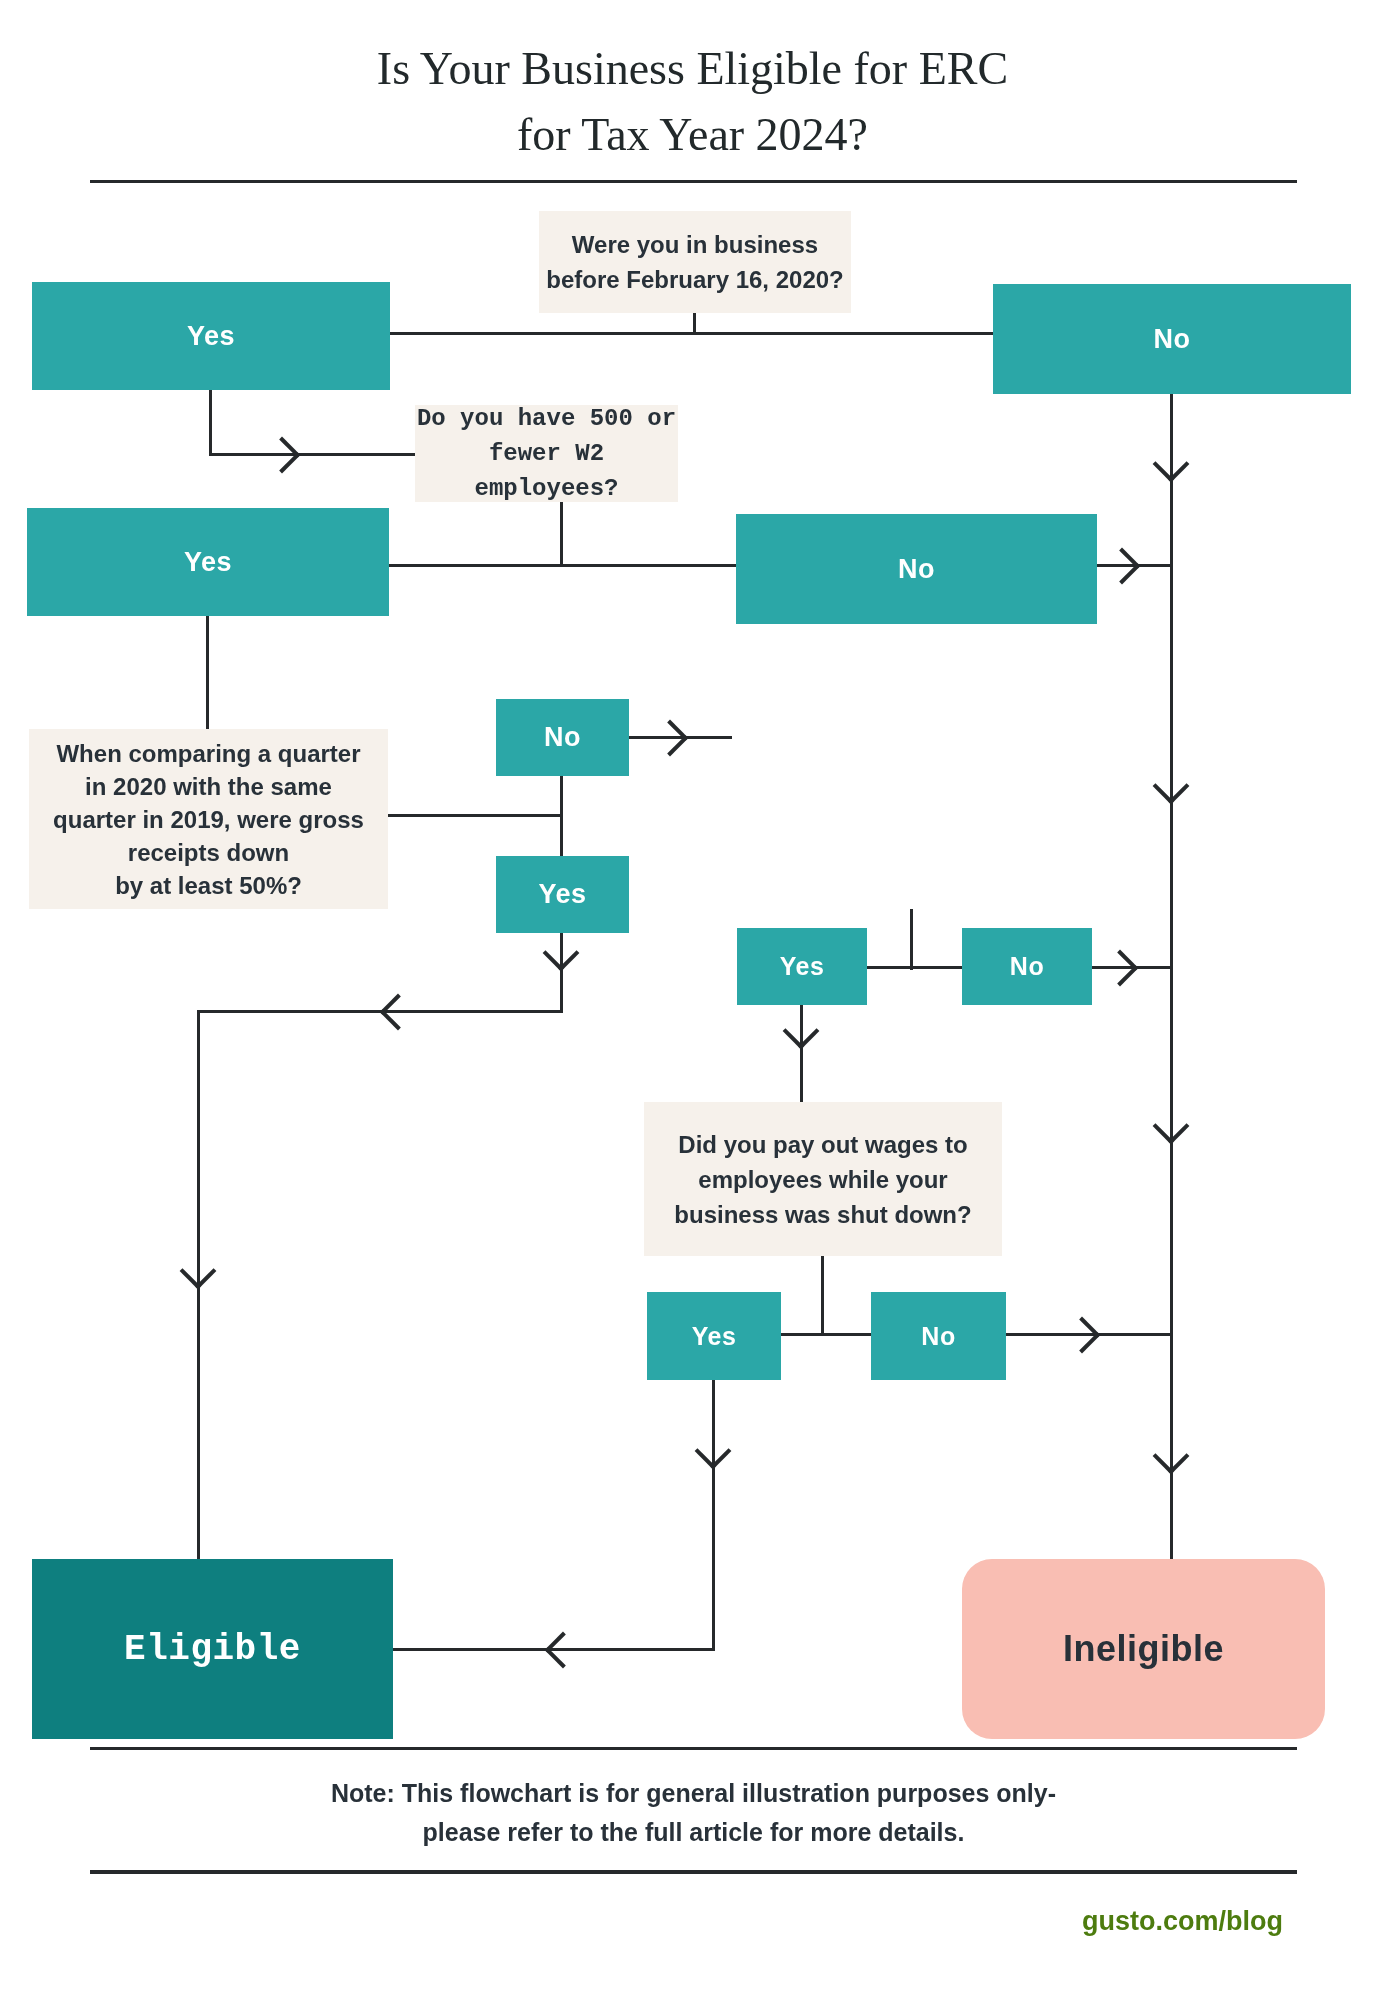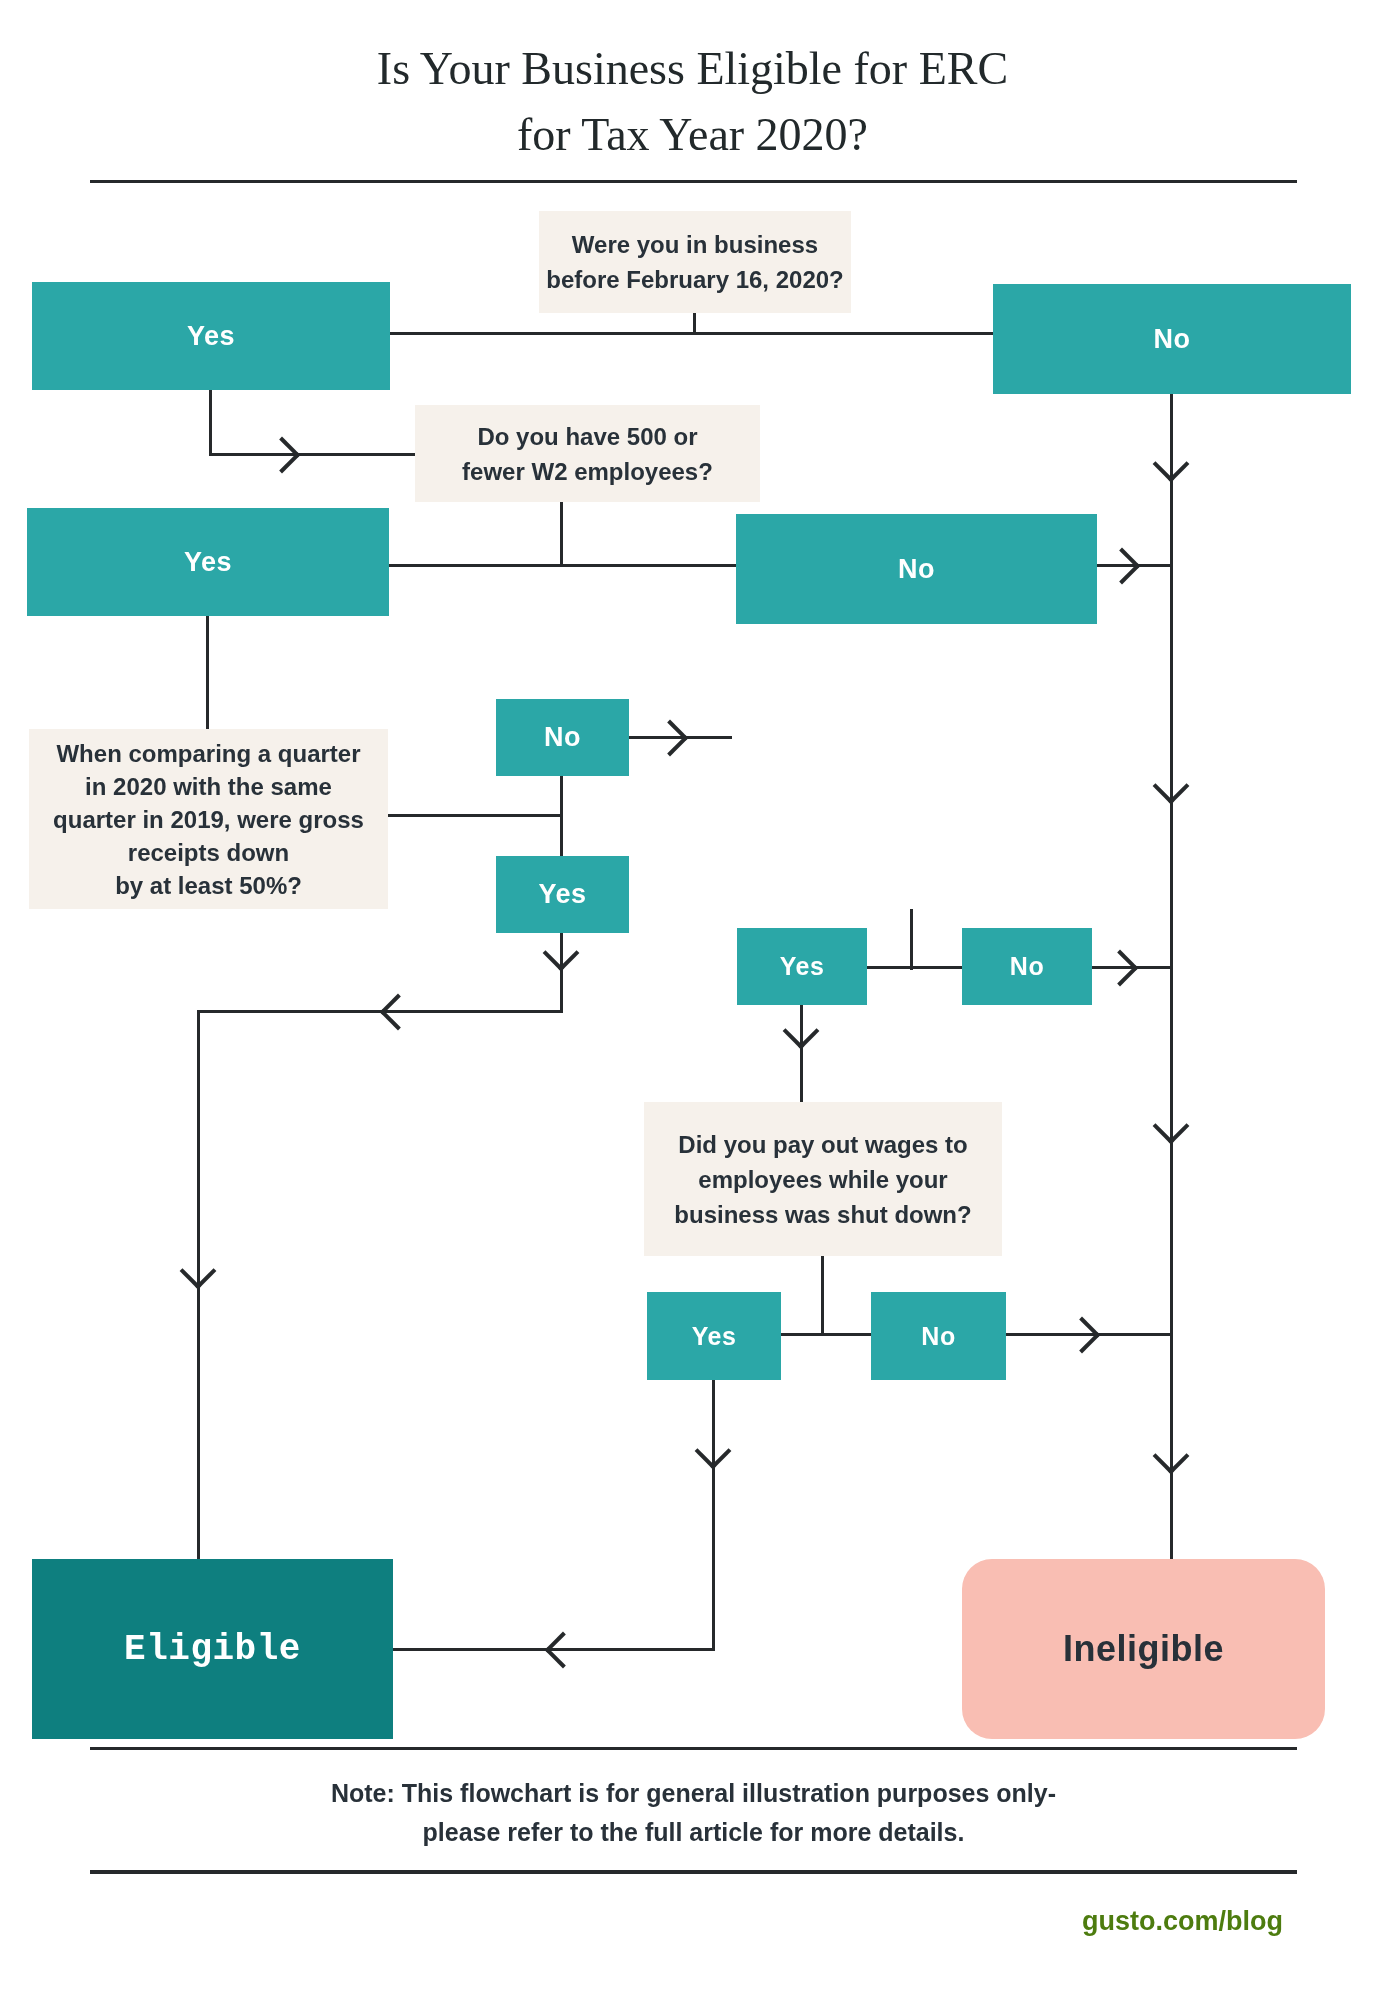--- a/index.html
+++ b/index.html
@@ -27,27 +27,27 @@
   .logo{position:absolute;left:95px;top:1860px;color:#f45d48;font-size:64px;font-weight:700;letter-spacing:-2px;}
   .blog{position:absolute;right:102px;top:1892px;color:#4d7c0f;font-size:27px;font-weight:700;}
 </style>
 </head>
 <body>
 
 <div id="canvas">
 
   <div class="title">
     <div>Is Your Business Eligible for ERC</div>
-    <div>for Tax Year 2020?</div>
+    <div>for Tax Year 2024?</div>
   </div>
   <div class="rule" style="left:90px;top:166px;width:1207px;height:3px;"></div>
 
   <div class="qbox" style="left:539px;top:197px;width:312px;height:102px;">Were you in business
 before February 16, 2020?</div>
-  <div class="qbox" style="left:415px;top:391px;width:345px;height:97px;">Do you have 500 or
+  <div class="qbox" style="left:415px;top:391px;width:263px;height:97px;font-family:Liberation Mono, monospace;">Do you have 500 or
 fewer W2 employees?</div>
   <div class="qbox q5" style="left:29px;top:715px;width:359px;height:180px;">When comparing a quarter
 in 2020 with the same
 quarter in 2019, were gross
 receipts down
 by at least 50%?</div>
   <div class="qbox" style="left:644px;top:1088px;width:358px;height:154px;">Did you pay out wages to
 employees while your
 business was shut down?</div>
 

